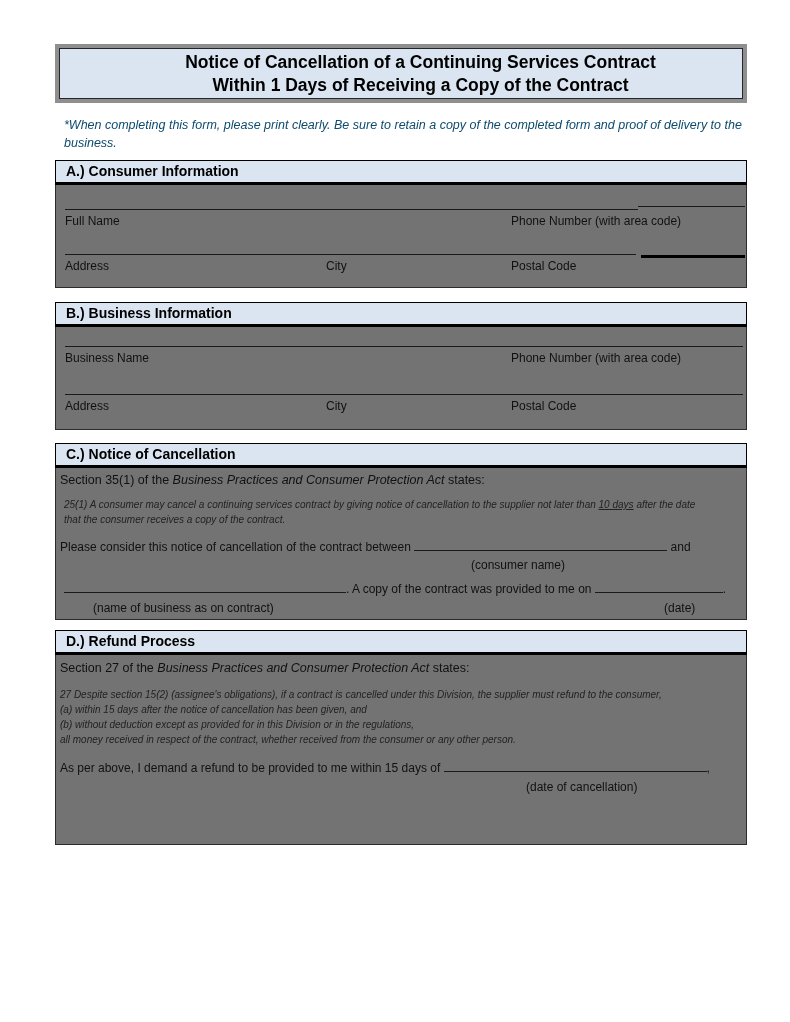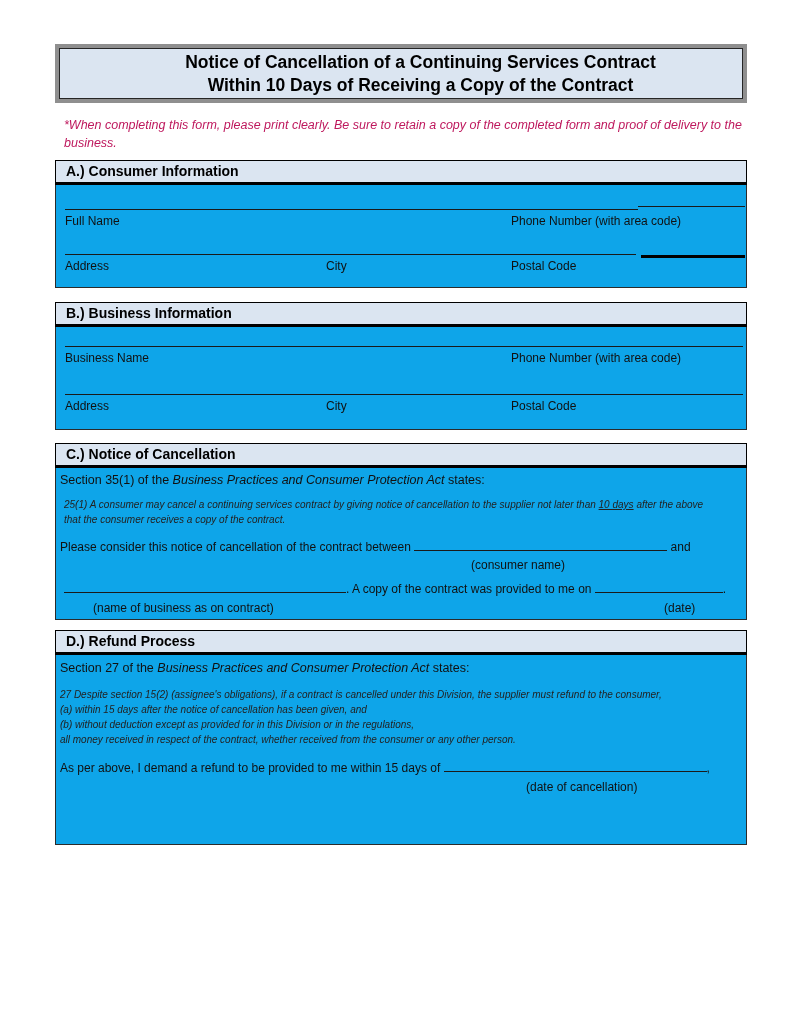--- a/index.html
+++ b/index.html
@@ -18,35 +18,35 @@
     background:#dbe5f1;
     border:1px solid #262626;
     box-shadow:0 0 0 4px #8f8f8f;
     text-align:center;
     padding-top:2px;
   }
   .title-line{ font-size:17.5px; font-weight:bold; line-height:23px; color:#000;padding-left:39px; }
   
   .intro-note{
     position:absolute; left:64px; top:116px; width:690px;
-    font-size:12.5px; font-style:italic; line-height:18px; color:#be185d;
+    font-size:12.5px; font-style:italic; line-height:18px; color:#0c4a6e;
   }
   
   .sec-header{
     position:absolute; left:55px; width:692px; height:25px;
     background:#dbe5f1;
     border:1px solid #000;
     border-bottom:3px solid #000;
     font-size:14px; font-weight:bold; color:#000;
     padding-left:10px; line-height:20px;
   }
   .sec-body{
     position:absolute; left:55px; width:692px;
     border:1px solid #2b2b2b; border-top:none;
-    background:#0ea5e9;
+    background:#737373;
   }
   .hline{ position:absolute; border-bottom:1px solid #1a1a1a; height:0; }
   .hline-thick{ position:absolute; border-bottom:3px solid #000; height:0; }
   .flabel{ position:absolute; font-size:12px; color:#111; white-space:nowrap; }
   .caption{ position:absolute; font-size:12px; color:#111; white-space:nowrap; }
   .bodyline{ position:absolute; font-size:12px; color:#111; white-space:nowrap; }
   .statute-intro{ position:absolute; font-size:12.5px; color:#111; white-space:nowrap; }
   .act-name{ font-style:italic; }
   .statute-small{ position:absolute; font-size:10px; font-style:italic; line-height:15px; color:#222; }
   .u{ text-decoration:underline; }
@@ -56,21 +56,21 @@
   }
   .sig-row{ position:absolute; font-size:12px; white-space:nowrap; }
 </style>
 </head>
 <body>
 
 <div class="page">
 
   <div class="title-box">
     <div class="title-line">Notice of Cancellation of a Continuing Services Contract</div>
-    <div class="title-line">Within 10 Days of Receiving a Copy of the Contract</div>
+    <div class="title-line">Within 1 Days of Receiving a Copy of the Contract</div>
   </div>
 
   <div class="intro-note">*When completing this form, please print clearly. Be sure to retain a copy of the completed form and proof of delivery to the business.</div>
 
   <div class="sec-header" style="top:160px;">
     <span>A.) Consumer Information</span>
   </div>
   <div class="sec-body" style="top:185px; height:103px;">
     <div class="hline" style="top:24px; left:9px; width:573px;"></div>
     <div class="hline" style="top:21px; left:582px; width:107px;"></div>
@@ -101,21 +101,21 @@
   </div>
   <div class="sec-body" style="top:468px; height:152px;">
     <div class="statute-intro" style="top:5px; left:4px;">
       <span>Section 35(1) of the</span>
       <span class="act-name">Business Practices and Consumer Protection Act</span>
       <span>states:</span>
     </div>
     <div class="statute-small" style="top:29px; left:8px; width:680px;">
       <div><span>25(1) A consumer may cancel a continuing services contract by giving notice of cancellation to the supplier not later than</span>
         <span class="u">10 days</span>
-        <span>after the above</span></div>
+        <span>after the date</span></div>
       <div>that the consumer receives a copy of the contract.</div>
     </div>
     <div class="bodyline" style="top:70px; left:4px;">
       <span>Please consider this notice of cancellation of the contract between</span>
       <span class="blank" style="width:253px;"></span>
       <span>and</span>
     </div>
     <div class="caption" style="top:90px; left:415px;">(consumer name)</div>
     <div class="bodyline" style="top:112px; left:8px;"><span class="blank" style="width:282px;"></span><span>.  A copy of the contract was provided to me on</span>
       <span class="blank" style="width:128px;"></span><span>.</span></div>

